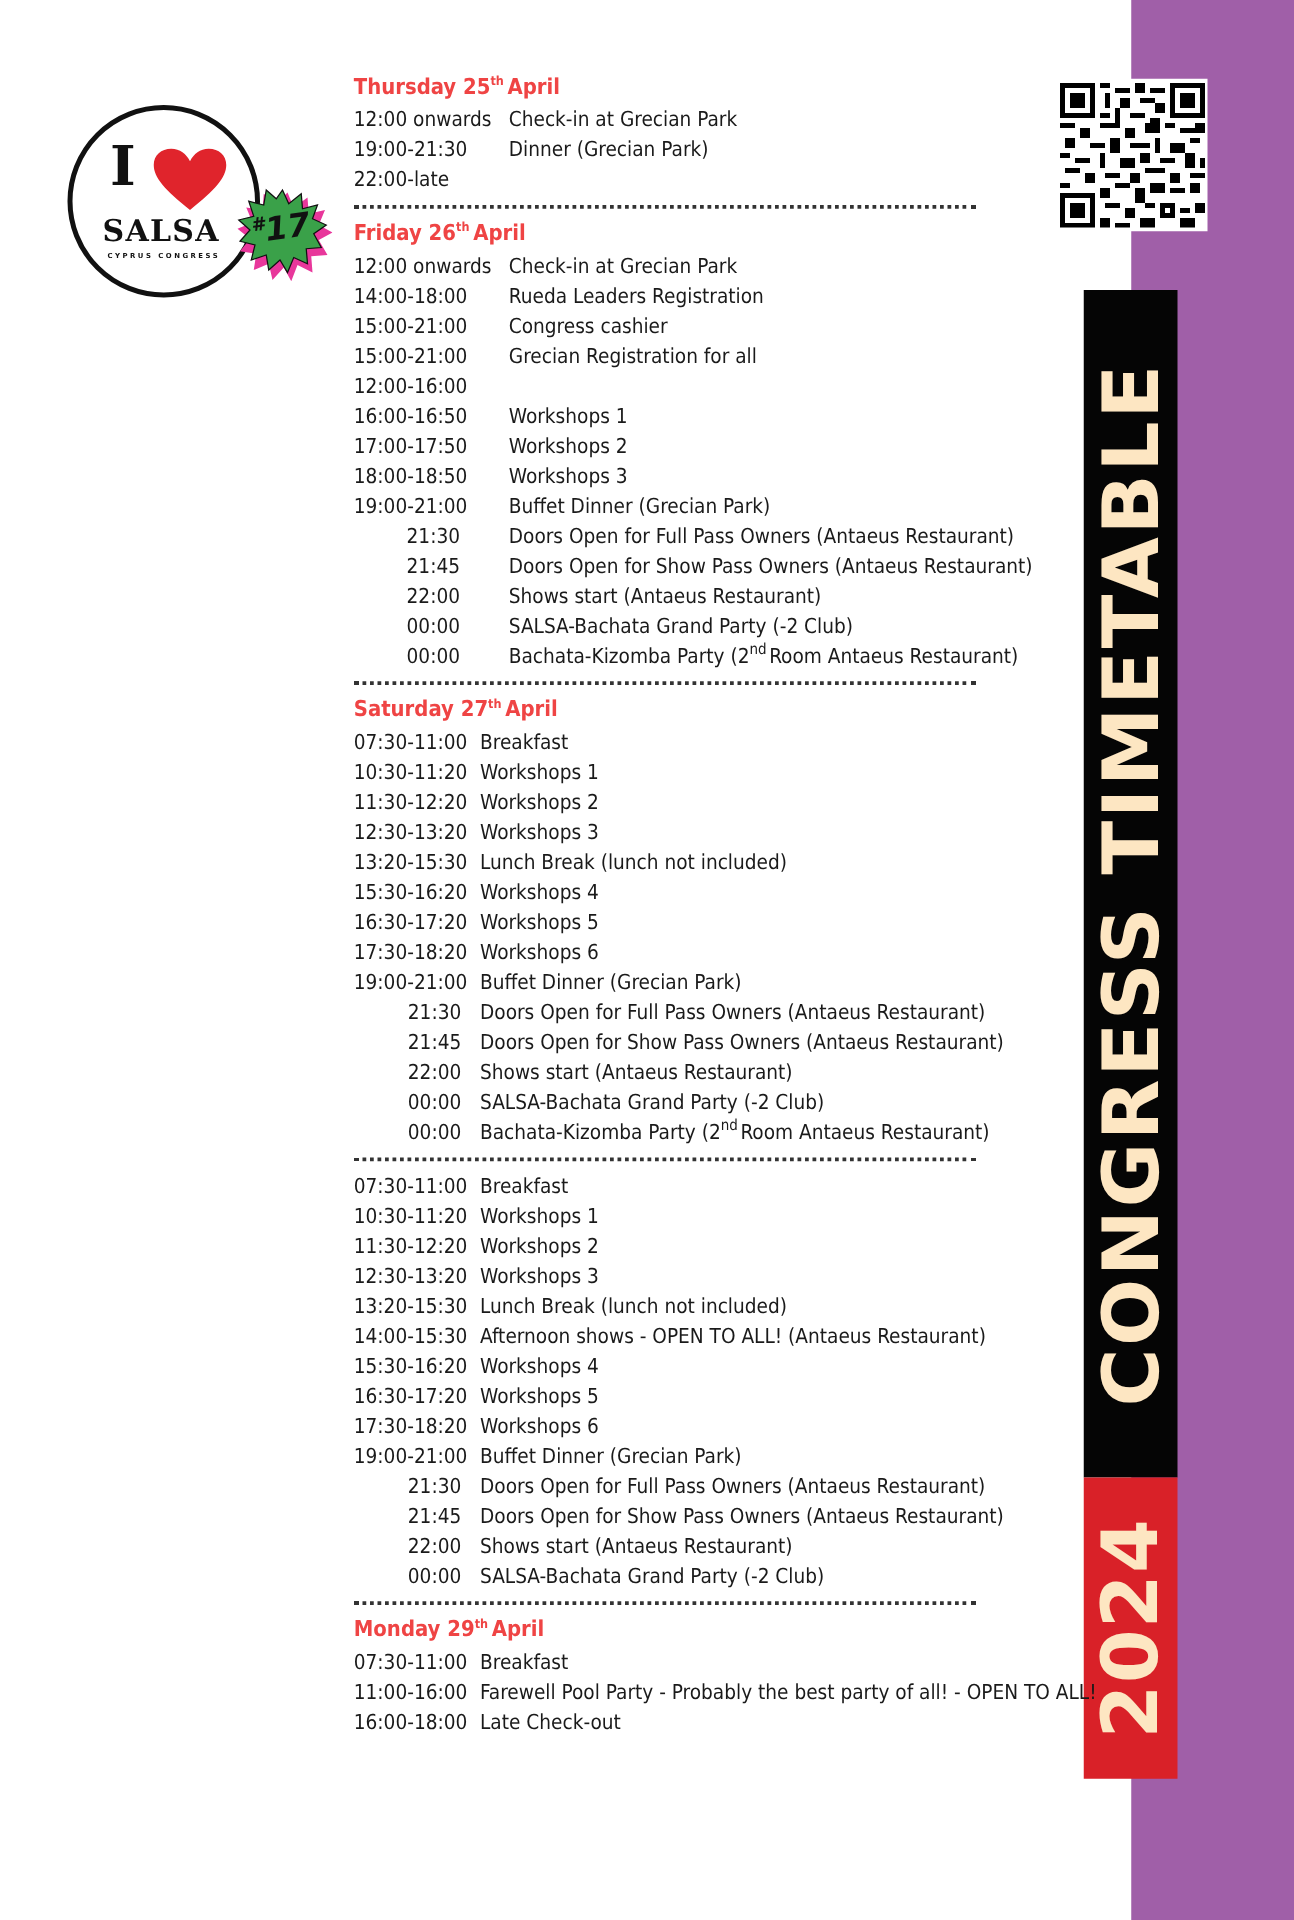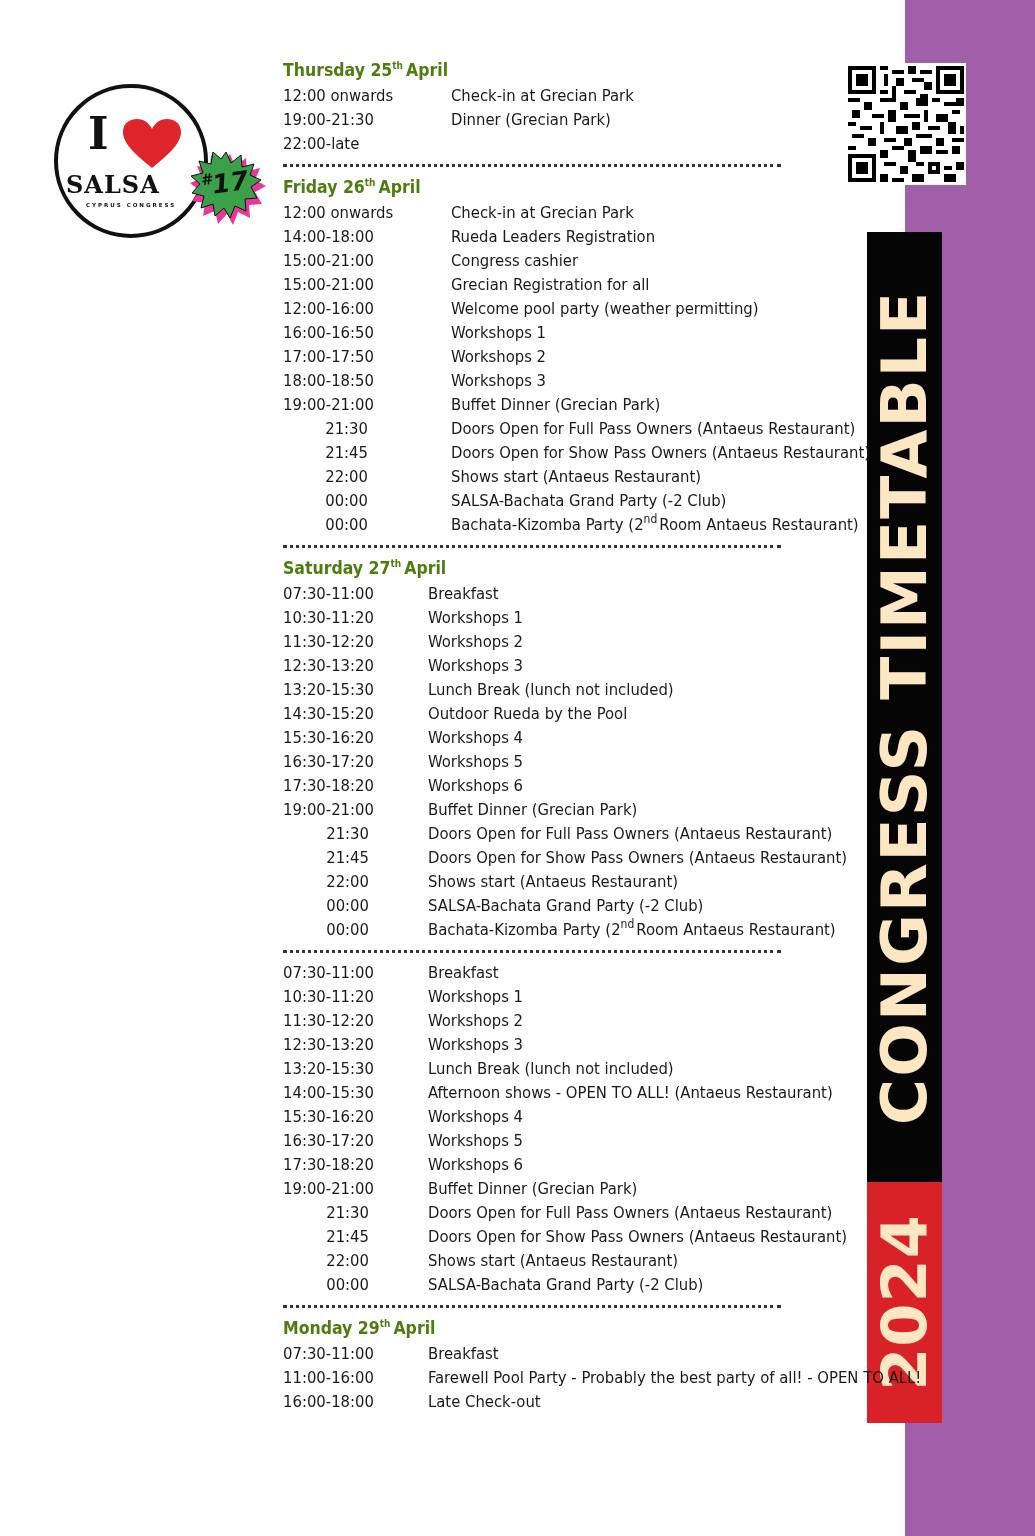--- a/index.html
+++ b/index.html
@@ -41,44 +41,44 @@
   .logo-circle {
     position: absolute; left: 2px; top: 2px; width: 154px; height: 154px;
     border: 4px solid #111; border-radius: 50%; background: #fff; box-sizing: border-box;
   }
   .logo-i {
     position: absolute; left: 36px; top: 30px; font-family: "DejaVu Serif", serif; font-weight: bold;
     font-size: 44px; line-height: 44px; color: #111;
   }
   .logo-heart { position: absolute; left: 70px; top: 36px; }
   .logo-salsa {
-    position: absolute; left: 14px; top: 88px; font-family: "DejaVu Serif", serif; font-weight: bold;
+    position: absolute; left: 30px; top: 88px; font-family: "DejaVu Serif", serif; font-weight: bold;
     font-size: 24px; letter-spacing: 1px; color: #111;
   }
   .logo-sub {
     position: absolute; left: 34px; top: 120px; font-family: "DejaVu Sans", sans-serif;
     font-size: 5.5px; letter-spacing: 2px; color: #111; font-weight: bold;
   }
   .logo-badge { position: absolute; left: 134px; top: 68px; }
   .badge-text {
     position: absolute; left: 143px; top: 86px; width: 60px; text-align: center;
     font-family: "DejaVu Sans", sans-serif; font-weight: bold; font-style: italic;
     font-size: 26px; color: #111; transform: rotate(-8deg);
   }
   .badge-text small { font-size: 15px; vertical-align: top; }
 
   .timetable { position: absolute; left: 283px; top: 58px; width: 580px; }
   .day { position: relative; }
   .day-title {
     font-family: "DejaVu Sans Condensed", "Liberation Sans Narrow", "Liberation Sans", sans-serif;
-    font-weight: bold; font-size: 17.5px; height: 24px; line-height: 24px; color: #4d7c0f;
+    font-weight: bold; font-size: 17.5px; height: 24px; line-height: 24px; color: #ef4444;
     margin-bottom: 2px;
   }
   .day-title sup { font-size: 10px; line-height: 0; vertical-align: 7px; margin-right: 3px; }
-  .row { display: flex; height: 24px; line-height: 24px; font-size: 16.5px; white-space: nowrap; gap: 44px; }
+  .row { display: flex; height: 24px; line-height: 24px; font-size: 16.5px; white-space: nowrap; }
   .row .time { flex: none; text-align: left; }
   .row .time.indent { text-align: right; }
   .row .desc { flex: none; }
   .w1 .time { width: 124px; }
   .w2 .time { width: 101px; }
   .w1 .time.indent { width: 85px; margin-right: 39px; }
   .w2 .time.indent { width: 86px; margin-right: 15px; }
   .row sup { font-size: 12px; line-height: 0; vertical-align: 7px; margin-right: 2px; }
   .sep {
     height: 6px; border-bottom: 3px dotted #333; width: 498px; margin: 2px 0 8px 0;
@@ -225,21 +225,20 @@
     <div class="row">
         <span class="time">15:00-21:00</span>
         <span class="desc">Congress cashier</span>
       </div>
     <div class="row">
         <span class="time">15:00-21:00</span>
         <span class="desc">Grecian Registration for all</span>
       </div>
     <div class="row">
         <span class="time">12:00-16:00</span>
-        <span class="desc">Welcome pool party (weather permitting)</span>
       </div>
     <div class="row">
         <span class="time">16:00-16:50</span>
         <span class="desc">Workshops 1</span>
       </div>
     <div class="row">
         <span class="time">17:00-17:50</span>
         <span class="desc">Workshops 2</span>
       </div>
     <div class="row">
@@ -289,24 +288,20 @@
       </div>
     <div class="row">
         <span class="time">12:30-13:20</span>
         <span class="desc">Workshops 3</span>
       </div>
     <div class="row">
         <span class="time">13:20-15:30</span>
         <span class="desc">Lunch Break (lunch not included)</span>
       </div>
     <div class="row">
-        <span class="time">14:30-15:20</span>
-        <span class="desc">Outdoor Rueda by the Pool</span>
-      </div>
-    <div class="row">
         <span class="time">15:30-16:20</span>
         <span class="desc">Workshops 4</span>
       </div>
     <div class="row">
         <span class="time">16:30-17:20</span>
         <span class="desc">Workshops 5</span>
       </div>
     <div class="row">
         <span class="time">17:30-18:20</span>
         <span class="desc">Workshops 6</span>

